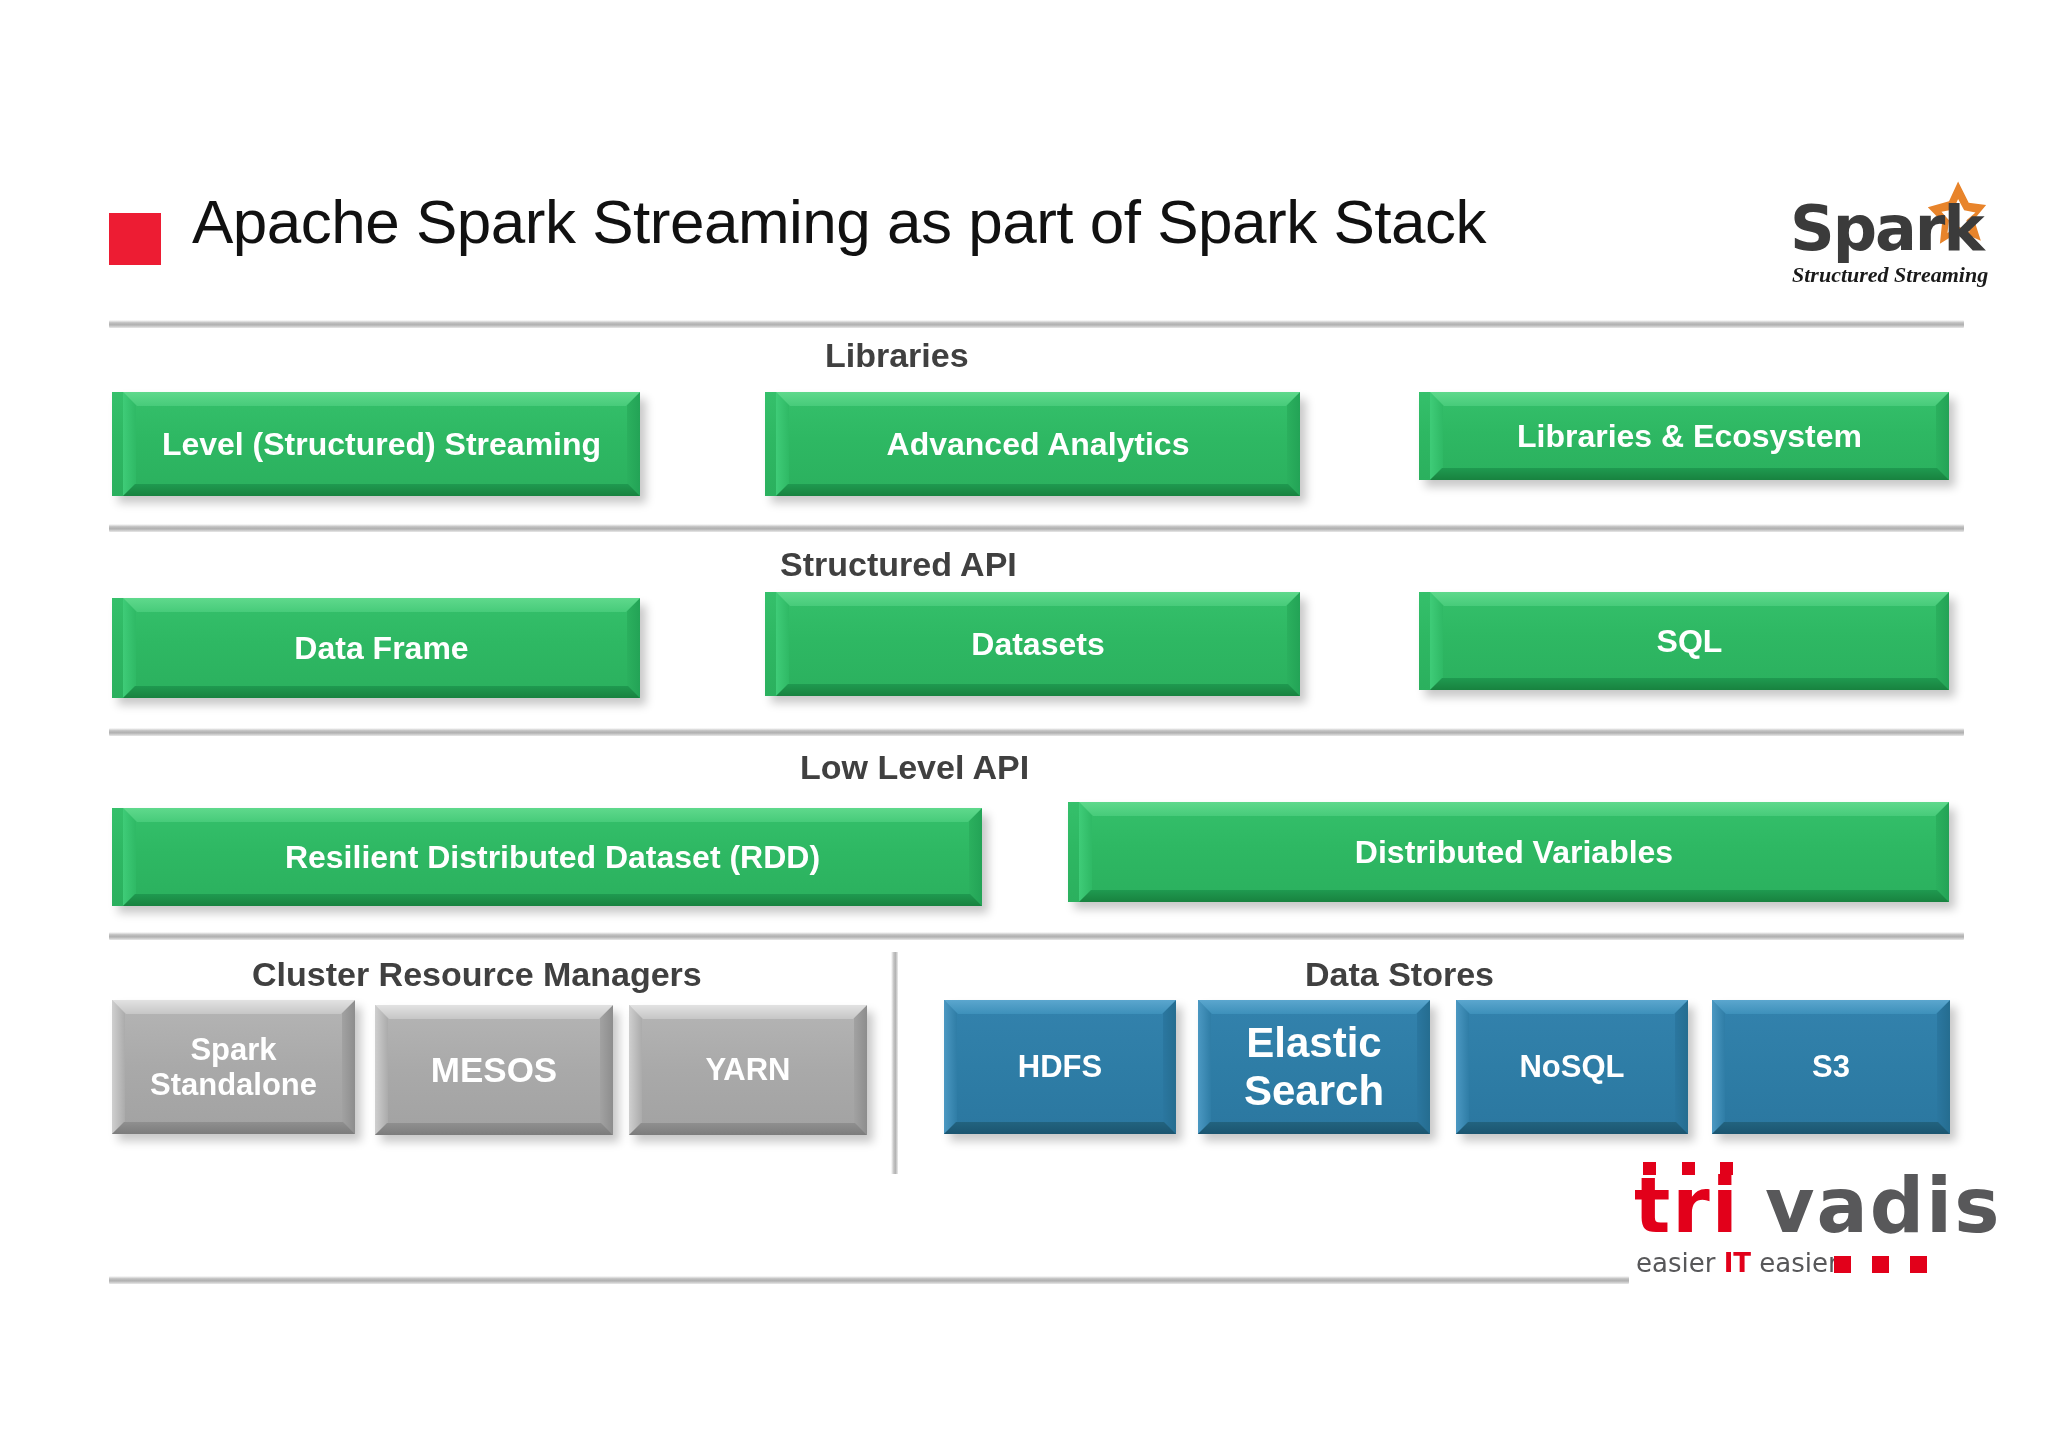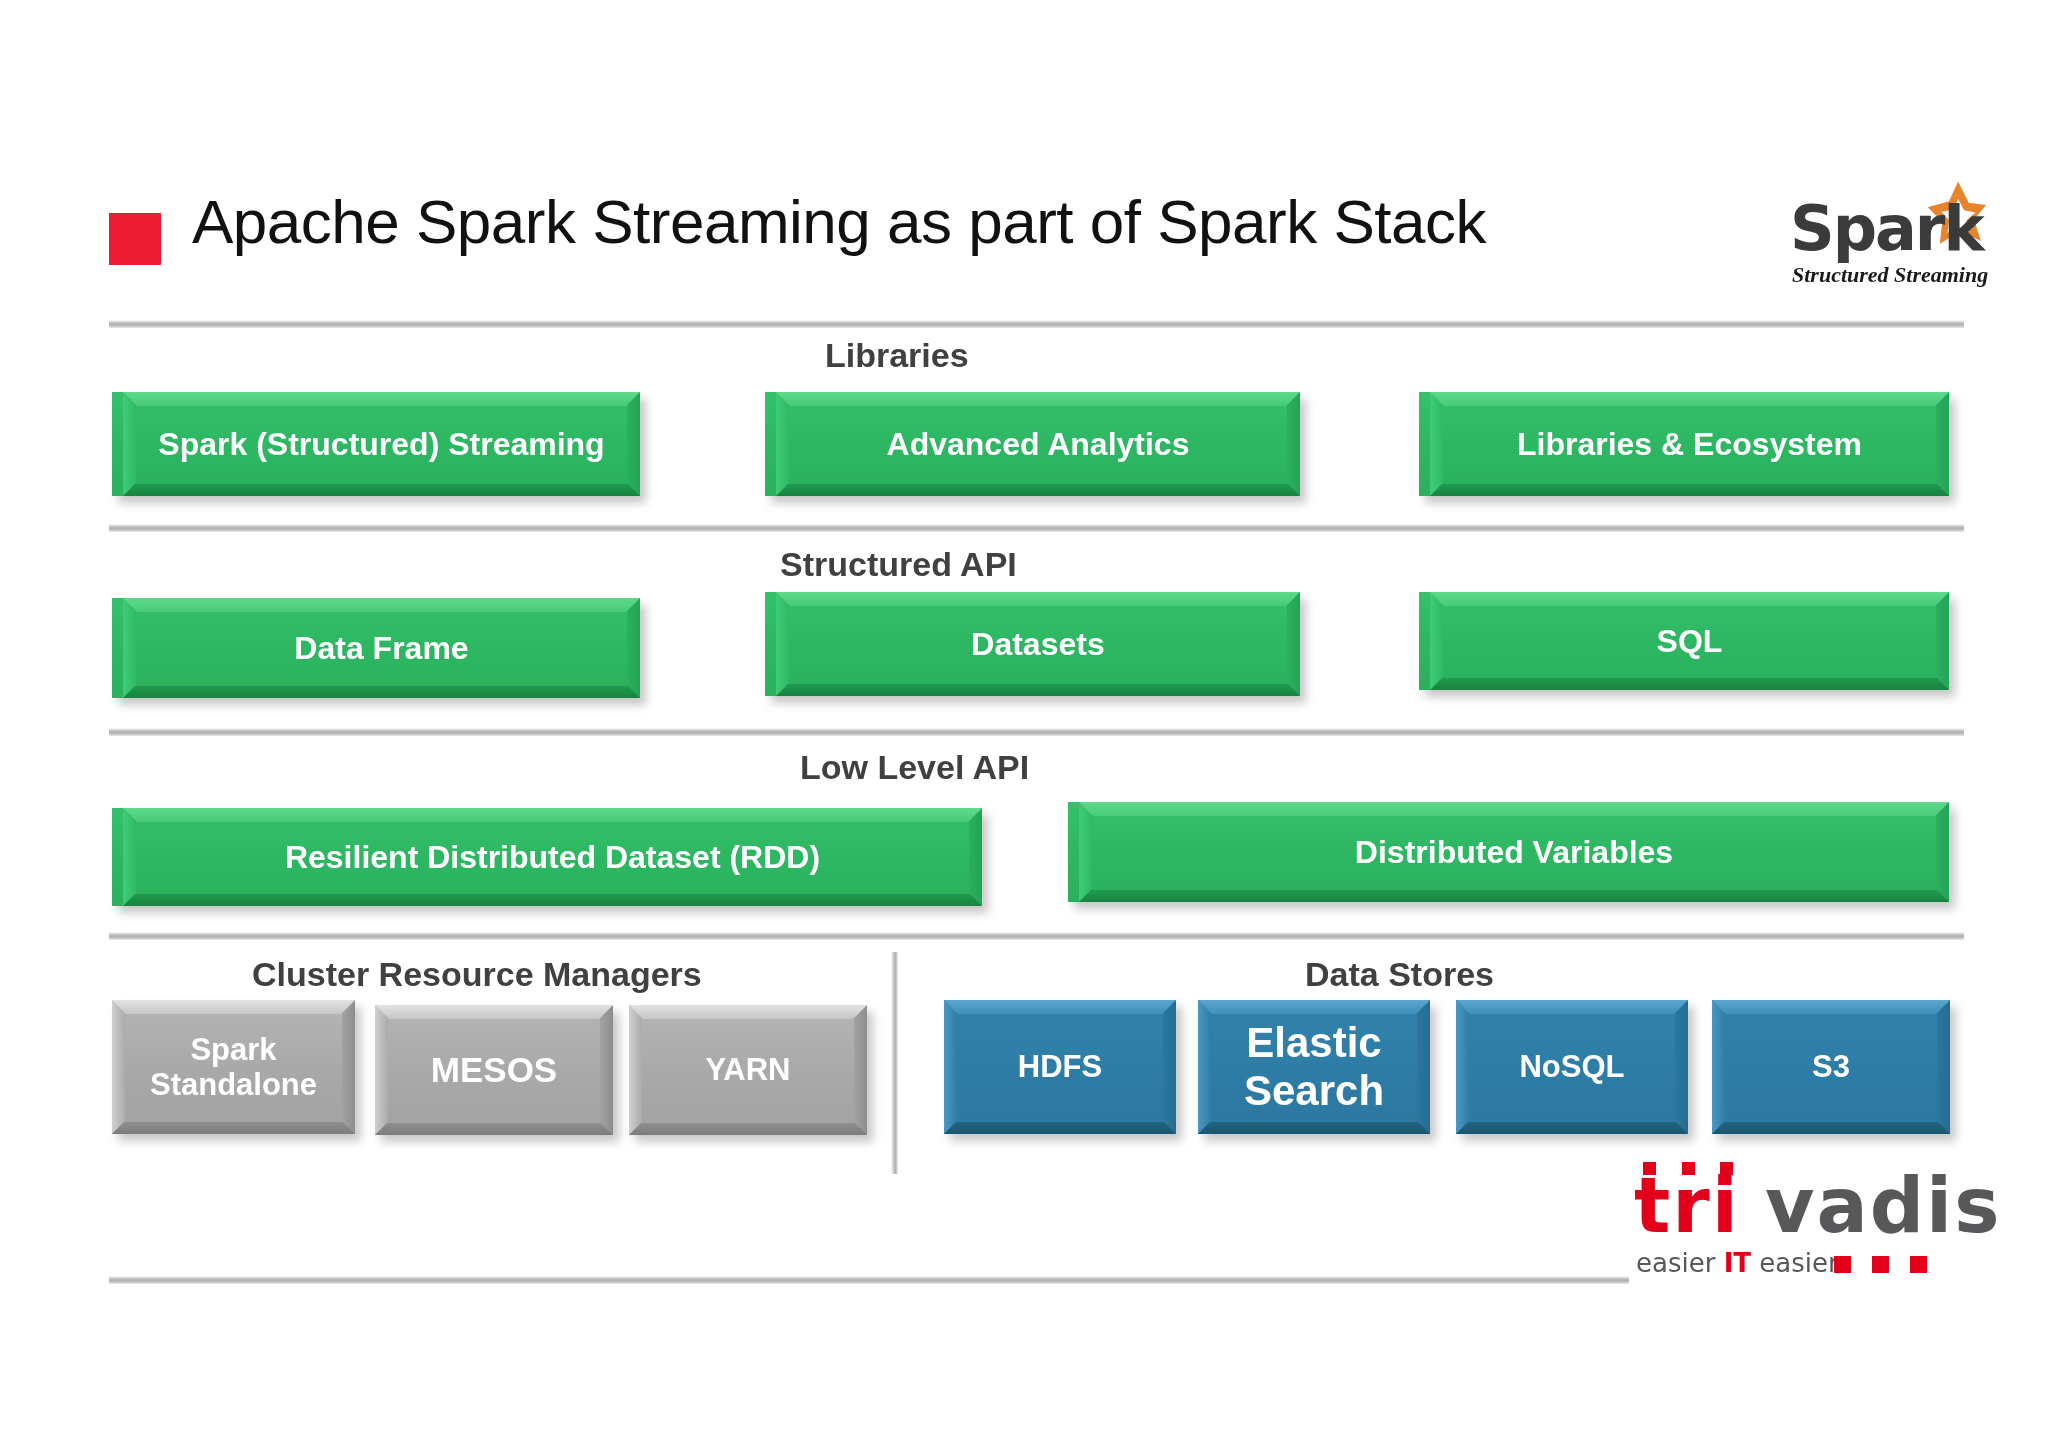--- a/index.html
+++ b/index.html
@@ -260,30 +260,30 @@
   <div class="rule" style="left:109px; top:728px; width:1855px;"></div>
   <div class="rule" style="left:109px; top:932px; width:1855px;"></div>
   <div class="rule" style="left:109px; top:1276px; width:1520px;"></div>
   <div class="vrule" style="left:891px; top:952px; height:222px;"></div>
 
   <div class="section-label" style="left:825px; top:336px; width:280px;">Libraries</div>
 
   <div class="box green" style="left:112px; top:392px; width:528px; height:104px;">
     <span class="side-l"></span>
     <span class="side-r"></span>
-    <span class="lbl">Spark (Structured) Streaming</span>
+    <span class="lbl">Level (Structured) Streaming</span>
   </div>
 
   <div class="box green" style="left:765px; top:392px; width:535px; height:104px;">
     <span class="side-l"></span>
     <span class="side-r"></span>
     <span class="lbl">Advanced Analytics</span>
   </div>
 
-  <div class="box green" style="left:1419px; top:392px; width:530px; height:104px;">
+  <div class="box green" style="left:1419px; top:392px; width:530px; height:88px;">
     <span class="side-l"></span>
     <span class="side-r"></span>
     <span class="lbl">Libraries &amp; Ecosystem</span>
   </div>
 
   <div class="section-label" style="left:780px; top:545px; width:370px;">Structured API</div>
 
   <div class="box green" style="left:112px; top:598px; width:528px; height:100px;">
     <span class="side-l"></span>
     <span class="side-r"></span>

